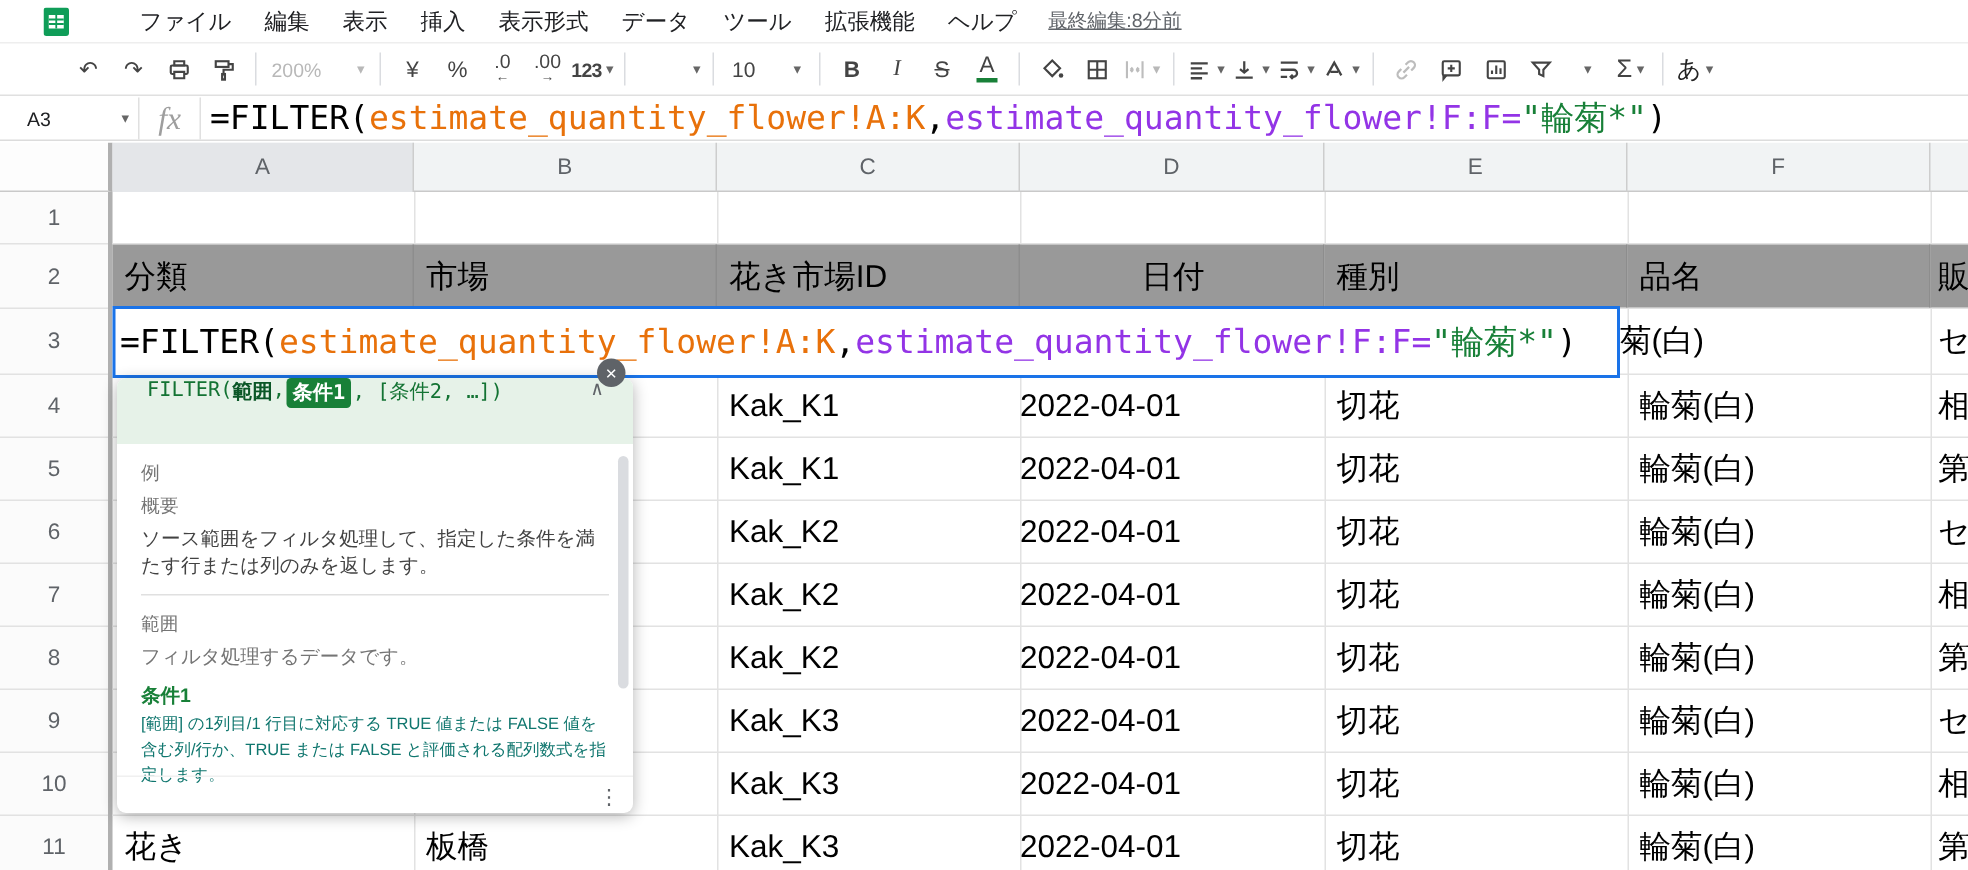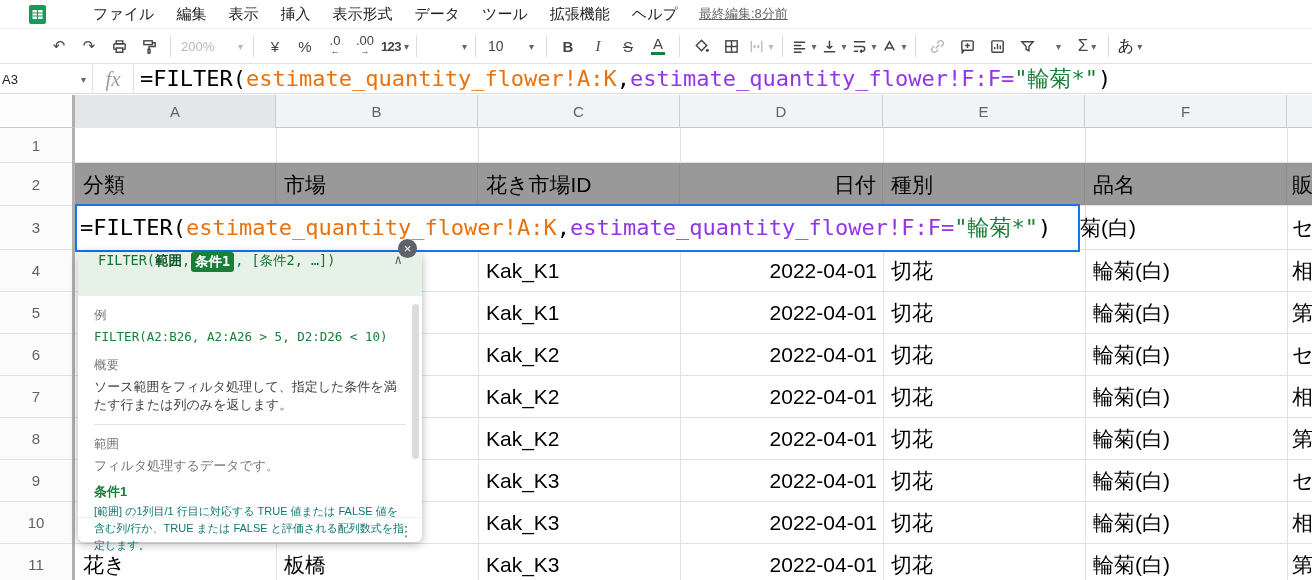--- a/index.html
+++ b/index.html
@@ -31,21 +31,21 @@
   .italic-i{font-style:italic;font-family:"Liberation Serif",serif;}
   .strike-s{text-decoration:line-through;}
   .color-a{flex-direction:column;line-height:14px;}
   .color-a .bar{width:14px;height:3px;background:#188038;margin-top:1px;}
   .fmt123{font-size:13px;font-weight:bold;letter-spacing:-0.5px;}
   .sum-sigma{font-size:17px;}
   .ime-a{font-size:16px;color:#222;}
   
   .fbar{position:absolute;top:65px;left:0;width:100%;height:28px;background:#fff;
     border-bottom:1px solid #dcdcdc;display:flex;align-items:center;}
-  .namebox{width:92px;height:100%;display:flex;align-items:center;padding-left:2px;
+  .namebox{width:92px;height:100%;display:flex;align-items:center;padding-left:18px;
     box-sizing:border-box;font-size:13px;color:#202124;text-align:center;}
   .namebox .caret{margin-left:auto;margin-right:6px;font-size:10px;color:#666;}
   .fsep{width:1px;height:100%;background:#e0e0e0;}
   .fx{width:40px;text-align:center;font-family:"Liberation Serif",serif;font-style:italic;
     color:#9e9e9e;font-size:21px;}
   .formula-text{margin-left:6px;font-family:"DejaVu Sans Mono",monospace;font-size:22px;
     white-space:nowrap;overflow:hidden;color:#000;}
   .tok-o{color:#e8710a;} .tok-p{color:#9334e6;} .tok-g{color:#188038;} .tok-k{color:#000;}
   
   .sheet{position:absolute;top:95px;left:0;width:1312px;height:485px;overflow:hidden;background:#fff;}
@@ -58,21 +58,21 @@
   .collabel.sel{background:#e4e6e9;}
   .rowhead-strip{position:absolute;top:33px;left:0;bottom:0;width:72px;background:#fbfbfb;
     border-right:3px solid #b0b0b0;}
   .rowlabel{position:absolute;left:0;width:72px;text-align:center;font-size:15px;color:#5f6368;
     border-bottom:1px solid #e2e2e2;box-sizing:border-box;}
   .vline{position:absolute;top:33px;bottom:0;width:1px;background:#e2e2e2;}
   .r{position:absolute;left:75px;right:0;border-bottom:1px solid #e2e2e2;box-sizing:border-box;}
   .c{position:absolute;top:0;bottom:0;font-size:21px;color:#000;white-space:nowrap;
     overflow:hidden;box-sizing:border-box;padding-left:8px;}
   .cA{left:0;width:201px;} .cB{left:201px;width:202px;} .cC{left:403px;width:202px;}
-  .cD{left:605px;width:203px;text-align:right;padding-right:6px;padding-left:0;}
+  .cD{left:605px;width:203px;padding-right:6px;padding-left:0;}
   .cE{left:808px;width:202px;} .cF{left:1010px;width:202px;} .cG{left:1212px;width:100px;padding-left:5px;}
   .hdr .c{background:#999;border-right:1px solid #8d8d8d;font-size:21px;}
   
   .editbox{position:absolute;left:75px;top:109px;width:1001px;height:44px;background:#fff;
     border:2px solid #1a73e8;z-index:5;display:flex;align-items:center;overflow:hidden;}
   .editbox .formula-text{margin-left:3px;}
   .f3-partial{position:absolute;left:1005px;}
   
   .tooltip{position:absolute;left:78px;top:157px;width:344px;height:290px;background:#fff;
     border-radius:6px;box-shadow:0 2px 10px rgba(0,0,0,.3);z-index:10;box-sizing:border-box;}
@@ -305,21 +305,21 @@
     <div class="vline" style="left:883px;"></div>
     <div class="vline" style="left:1085px;"></div>
     <div class="vline" style="left:1287px;"></div>
 
     <div class="r" style="top:33px;height:35px;"></div>
 
     <div class="r hdr" style="top:68px;height:43px;line-height:43px;">
       <div class="c cA" style="line-height:43px;">分類</div>
       <div class="c cC" style="line-height:43px;">花き市場ID</div>
       <div class="c cB" style="line-height:43px;">市場</div>
-      <div class="c cD" style="line-height:43px;text-align:right;padding-left:8px;">日付</div>
+      <div class="c cD" style="line-height:43px;text-align:center;padding-left:8px;">日付</div>
       <div class="c cE" style="line-height:43px;">種別</div>
       <div class="c cF" style="line-height:43px;">品名</div>
       <div class="c cG" style="line-height:43px;">販</div>
     </div>
 
     <div class="r" style="top:111px;height:44px;line-height:44px;">
       <div class="c f3-partial" style="line-height:44px;padding-left:0;">菊(白)</div>
       <div class="c cG" style="line-height:44px;">セ</div>
     </div>
 
@@ -393,21 +393,20 @@
       <div class="tt-head">
         <span>FILTER(</span>
           <span class="b">範囲</span>
           <span>, </span>
           <span class="pill">条件1</span>
           <span>, [条件2, …])</span>
         <span class="chev">∧</span>
       </div>
       <div class="tt-body">
         <div class="tt-label">例</div>
-        <div class="tt-example">FILTER(A2:B26, A2:A26 &gt; 5, D2:D26 &lt; 10)</div>
         <div class="tt-label">概要</div>
         <div class="tt-summary">ソース範囲をフィルタ処理して、指定した条件を満たす行または列のみを返します。</div>
         <div class="tt-div"></div>
         <div class="tt-label">範囲</div>
         <div class="tt-rangetext">フィルタ処理するデータです。</div>
         <div class="tt-cond-label">条件1</div>
         <div class="tt-condtext">[範囲] の1列目/1 行目に対応する TRUE 値または FALSE 値を含む列/行か、TRUE または FALSE と評価される配列数式を指定します。</div>
       </div>
       <div class="tt-scroll"></div>
       <div class="tt-foot">

